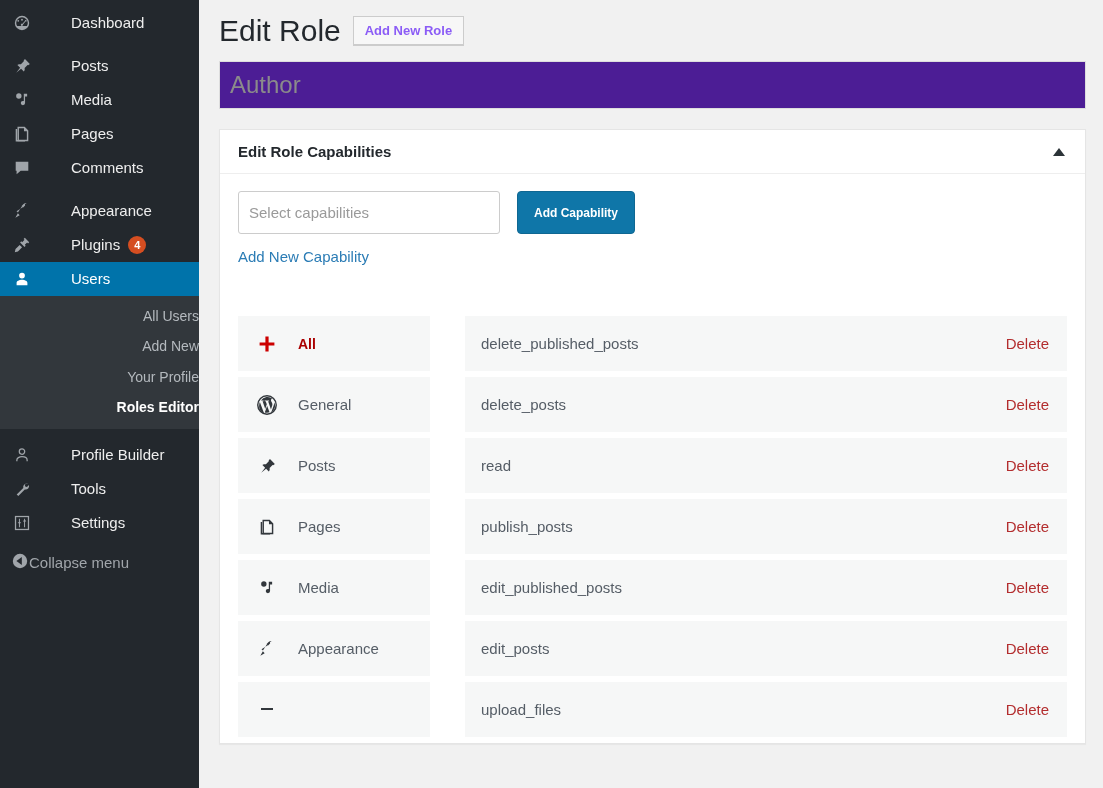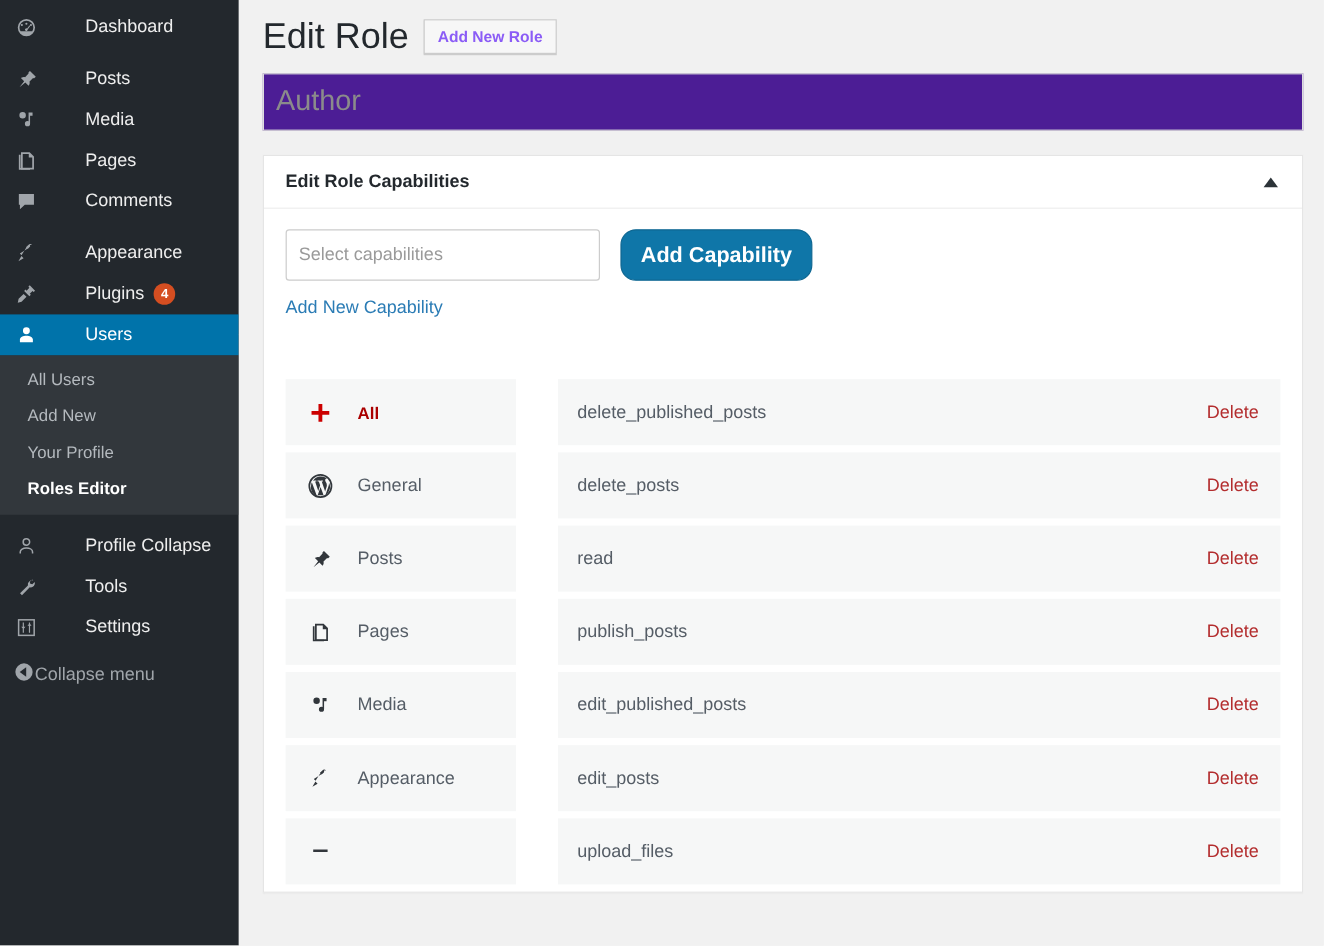--- a/index.html
+++ b/index.html
@@ -47,20 +47,21 @@
     min-width: 18px; height: 18px; padding: 0 5px; margin-left: 8px;
     background: #d54e21; color: #fff;
     border-radius: 10px; font-size: 11px; font-weight: 600;
     line-height: 18px;
   }
   .submenu { background: #32373c; padding: 5px 0 7px 0; }
   .submenu-item {
     display: block; padding: 5px 0 5px 23px;
     font-size: 14px; color: #b4b9be; cursor: pointer;
     line-height: 1.45;
+    text-align: right;
   }
   .submenu-item.current { color: #fff; font-weight: 700; }
   .collapse-item {
     display: flex; align-items: center; height: 34px;
     padding: 0 12px 0 11px; color: #a0a5aa; font-size: 15px;
     cursor: pointer; margin-top: 5px;
   }
   .collapse-item .mi-icon { color: #a0a5aa; }
 
   
@@ -117,22 +118,22 @@
     width: 262px; height: 43px;
     border: 1px solid #ccc; border-radius: 3px;
     background: #fff; padding: 0 10px;
     font-size: 15px; color: #999;
     font-family: "Liberation Sans", sans-serif; outline: none;
   }
   .select-cap-input::placeholder { color: #9a9a9a; opacity: 1; }
   .add-cap-btn {
     margin-left: 17px; height: 43px;
     background: #0f76a8; border: 1px solid #0f6792;
-    color: #fff; font-size: 18px; font-weight: 700;
-    padding: 0 16px; border-radius: 13px; cursor: pointer;
+    color: #fff; font-size: 12px; font-weight: 700;
+    padding: 0 16px; border-radius: 4px; cursor: pointer;
     font-family: "Liberation Sans", sans-serif;
   }
   .add-new-cap-link {
     display: inline-block; margin-top: 14px;
     font-size: 15px; color: #2b7cb5; cursor: pointer;
   }
 
   .cap-columns { display: flex; margin-top: 50px; }
   .cap-tabs { width: 192px; min-width: 192px; }
   .cap-tab {
@@ -241,21 +242,21 @@
           <a class="submenu-item">Your Profile</a>
           <a class="submenu-item current">Roles Editor</a>
         </div>
         <div class="menu-sep"></div>
         <div class="menu-item">
           <span class="mi-icon">
             <svg width="18" height="18" viewBox="0 0 20 20">
               <path fill="none" stroke="currentColor" stroke-width="1.4" d="M10 3.2a3 3 0 110 6 3 3 0 010-6zM4.3 17v-1.5c0-2.2 2.6-3.6 5.7-3.6s5.7 1.4 5.7 3.6V17"></path>
             </svg>
           </span>
-          <span class="mi-label">Profile Collapse</span>
+          <span class="mi-label">Profile Builder</span>
         </div>
         <div class="menu-item">
           <span class="mi-icon">
             <svg width="18" height="18" viewBox="0 0 20 20">
               <path fill="currentColor" d="M16.4 4.2a3.9 3.9 0 00-5 4.6L4.1 16 5.9 17.8l7.2-7.3a3.9 3.9 0 004.6-5l-2.2 2.2-1.9-.5-.5-1.9 2.3-2.1z"></path>
             </svg>
           </span>
           <span class="mi-label">Tools</span>
         </div>
         <div class="menu-item">

